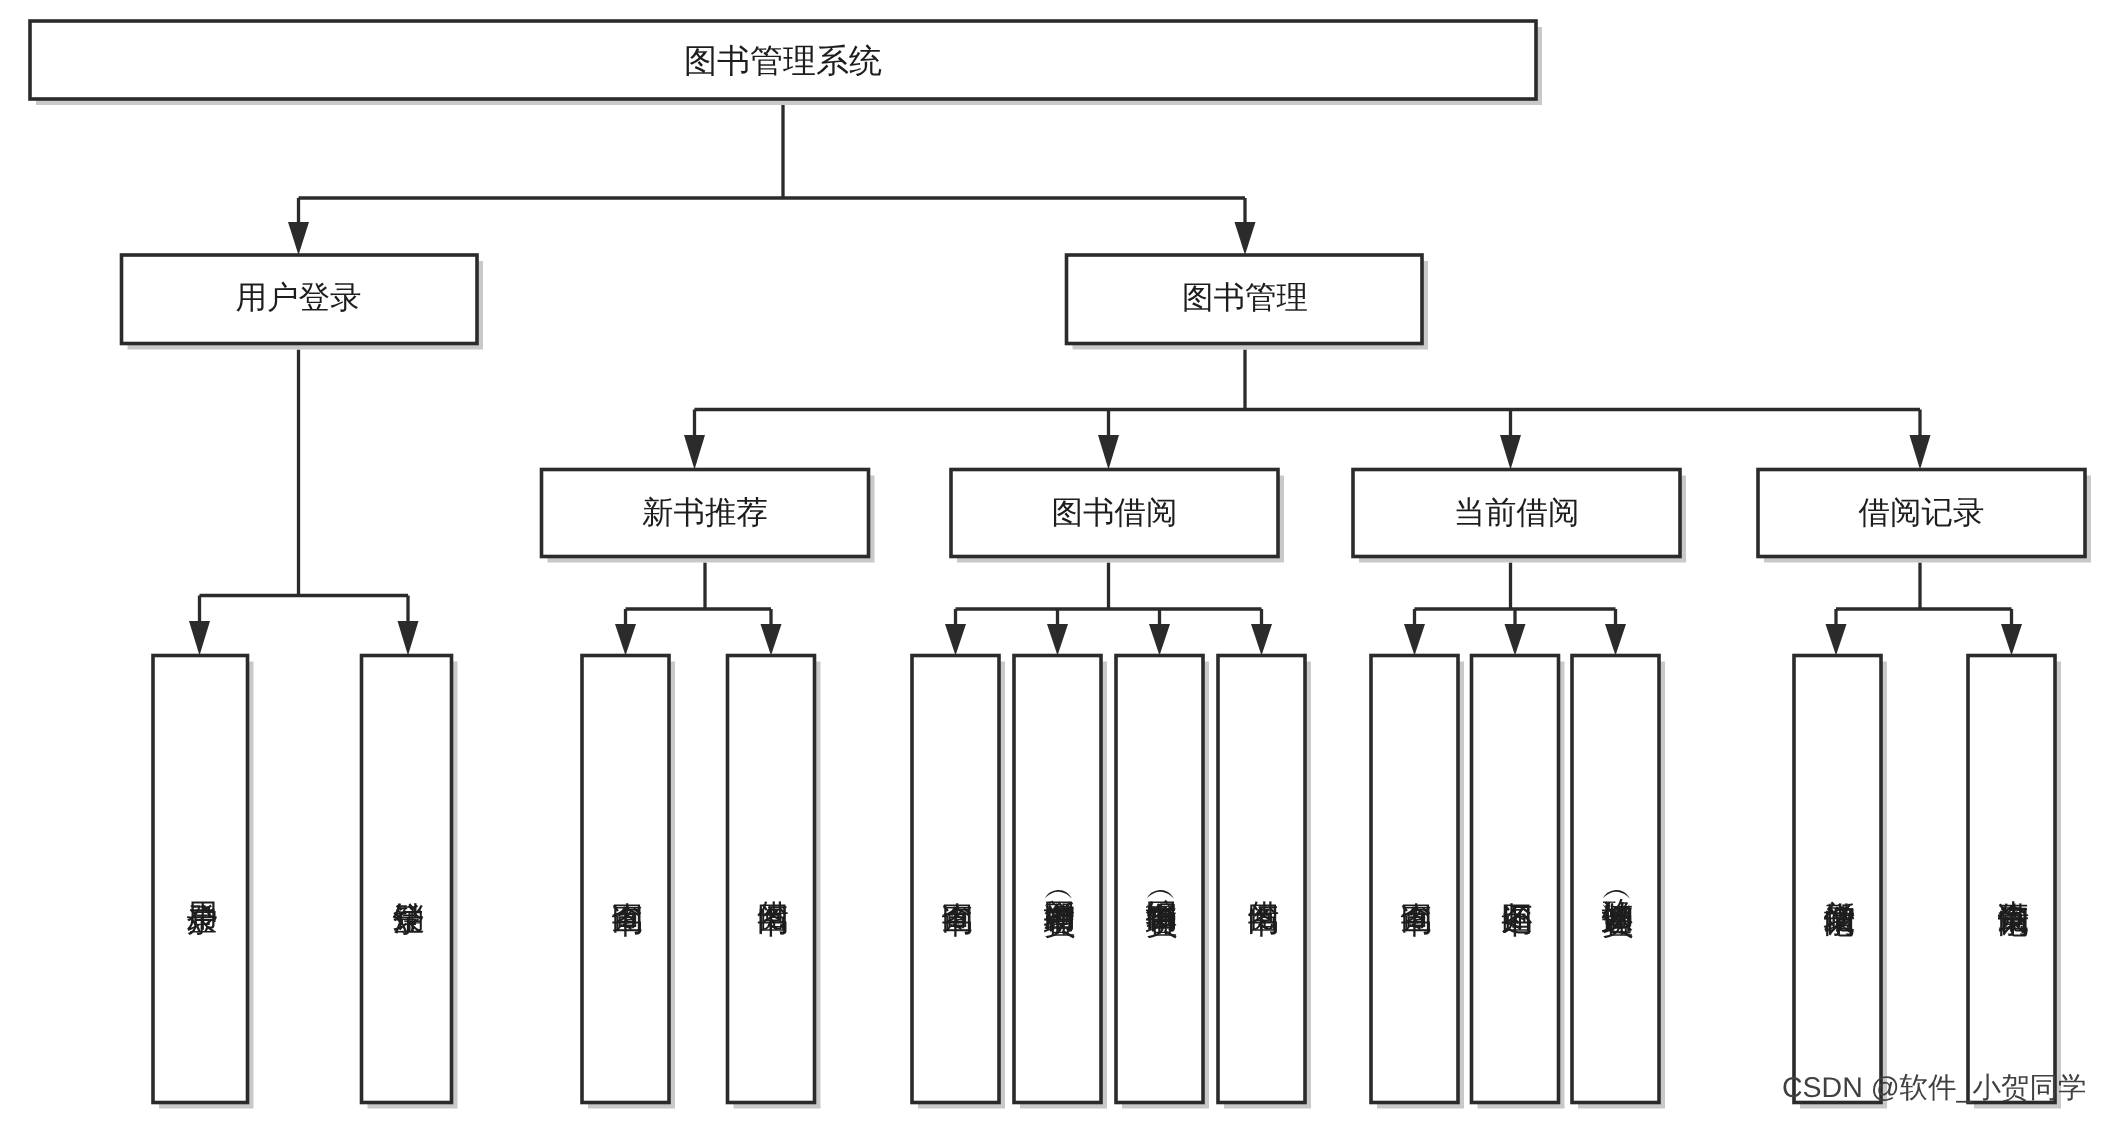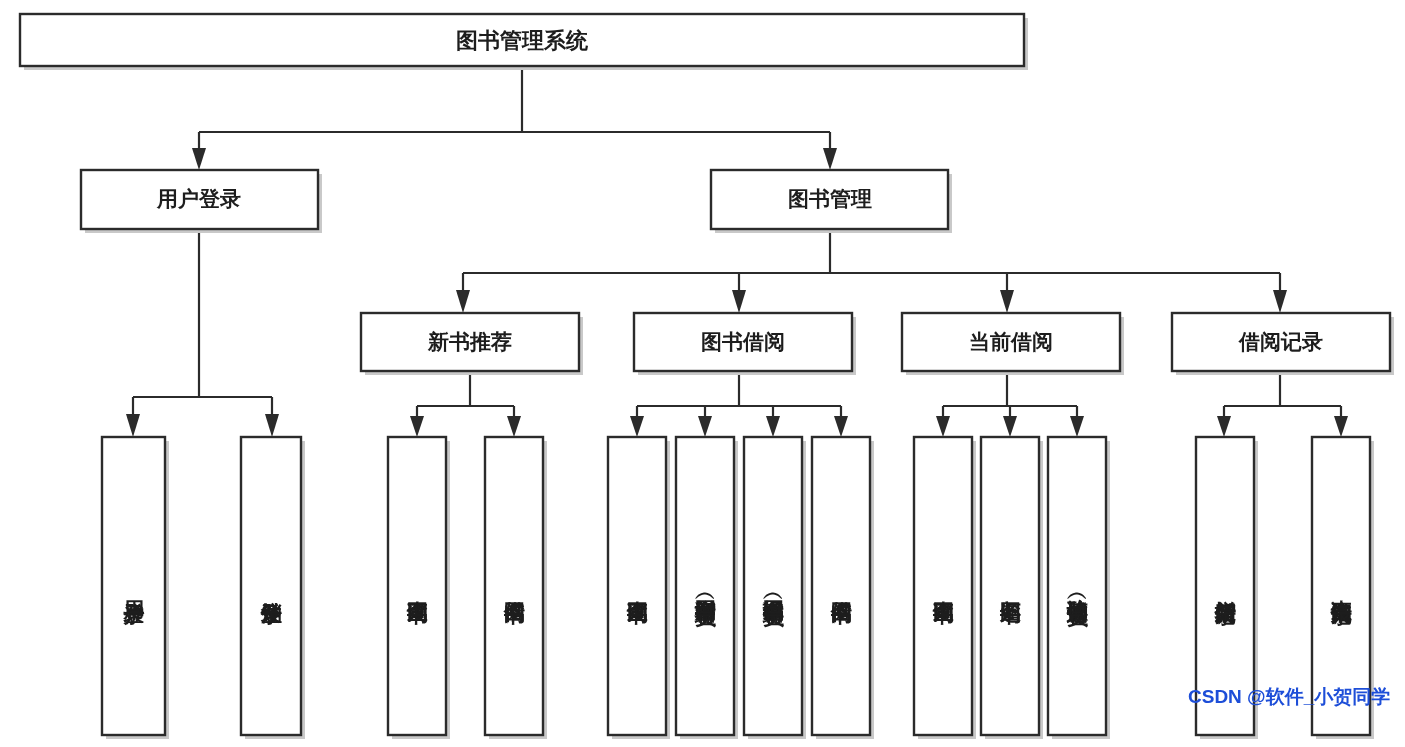--- a/index.html
+++ b/index.html
@@ -9,21 +9,20 @@
   }
   body {
     font-family: "Liberation Sans", "DejaVu Sans", sans-serif;
   }
   #diagram-root {
     position: relative;
     width: 1405px;
     height: 747px;
     background: #ffffff;
     overflow: hidden;
-    font-weight: bold;
   }
   svg.diagram-canvas {
     position: absolute;
     left: 0;
     top: 0;
     width: 1405px;
     height: 747px;
   }
   .node-box {
     fill: #ffffff;
@@ -71,23 +70,23 @@
     justify-content: center;
     letter-spacing: 1px;
     white-space: nowrap;
     pointer-events: none;
     user-select: none;
   }
   .watermark {
     position: absolute;
     font-family: "Liberation Sans", "DejaVu Sans", sans-serif;
     font-size: 19px;
-    color: #1d4ed8;
+    color: #404040;
     left: 1188px;
-    top: 684px;
+    top: 712px;
     white-space: nowrap;
   }
 </style>
 </head>
 <body>
 
 <div id="diagram-root">
 
   <svg class="diagram-canvas" viewBox="0 0 1405 747">
 

